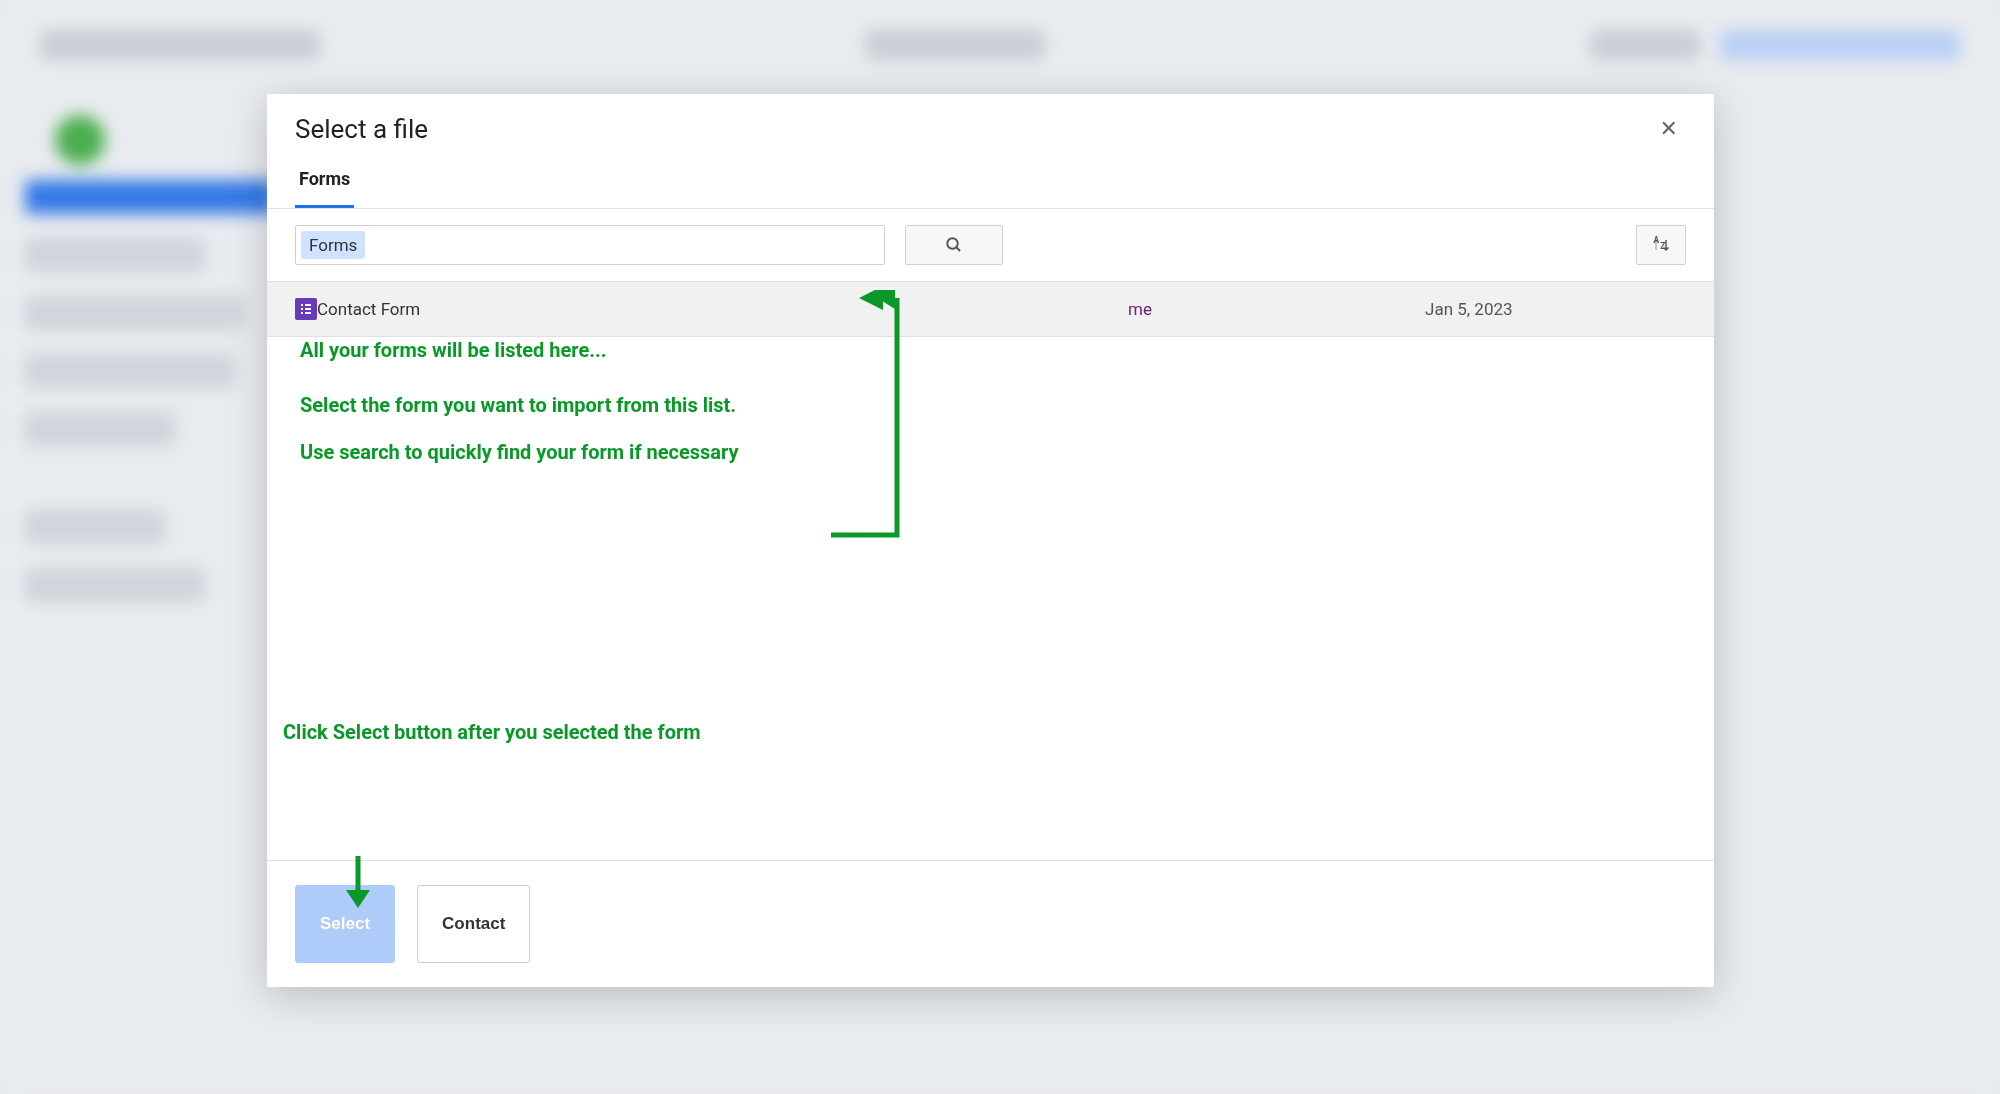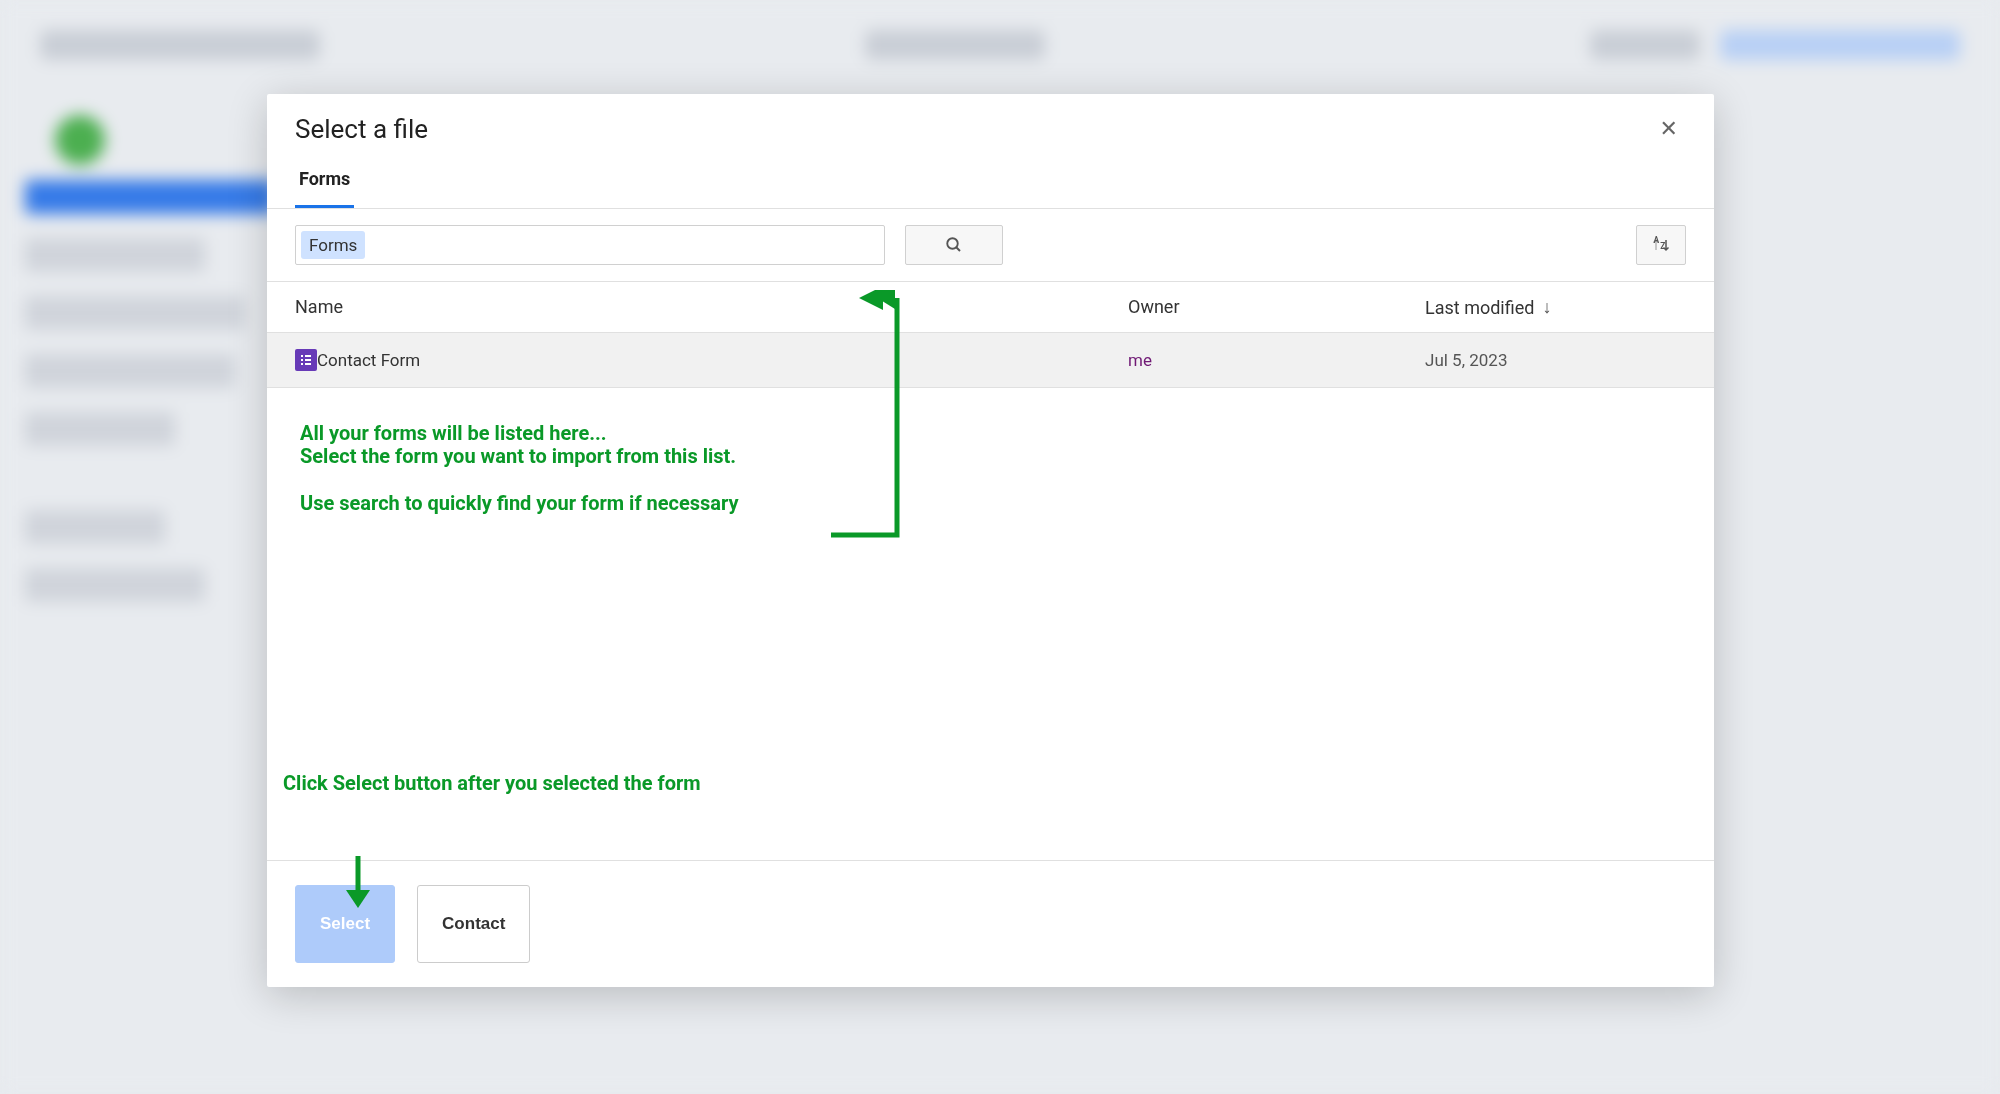--- a/index.html
+++ b/index.html
@@ -303,49 +303,41 @@
     <div class="sort-btn">
       <svg width="20" height="20" viewBox="0 0 24 24" fill="currentColor">
         <text x="3" y="10" font-size="10" font-weight="bold">A</text>
         <text x="11" y="17" font-size="10" font-weight="bold">Z</text>
         <path d="M18 6 L18 18 M15 15 L18 18 L21 15" stroke="currentColor" stroke-width="1.8" fill="none"></path>
         <path d="M6 18 L6 6 M3 9 L6 6 L9 9" stroke="currentColor" stroke-width="1.8" fill="none" opacity="0.4"></path>
       </svg>
     </div>
   </div>
 
-  <div class="table-header">
-    <div class="col-name">Name</div>
-    <div class="col-owner">Owner</div>
-    <div class="col-modified">
-      <span>Last modified</span>
-      <span class="sort-arrow">↓</span>
-    </div>
-  </div>
 
   <div class="modal-body">
     <div class="table-row">
       <div class="row-name">
         <div class="form-icon">
           <svg width="14" height="14" viewBox="0 0 14 14" fill="#fff">
             <rect x="2" y="2" width="2" height="2"></rect>
             <rect x="6" y="2" width="6" height="2"></rect>
             <rect x="2" y="6" width="2" height="2"></rect>
             <rect x="6" y="6" width="6" height="2"></rect>
             <rect x="2" y="10" width="2" height="2"></rect>
             <rect x="6" y="10" width="6" height="2"></rect>
           </svg>
         </div>
         <span>Contact Form</span>
       </div>
       <div class="row-owner">me</div>
-      <div class="row-modified">Jul 5, 2023</div>
-    </div>
-
-    <div class="annotation" style="left:33px; top:88px;">All your forms will be listed here...</div>
+      <div class="row-modified">Jan 5, 2023</div>
+    </div>
+
+    <div class="annotation" style="left:33px; top:56px;">All your forms will be listed here...</div>
     <div class="annotation" style="left:33px; top:158px;">Use search to quickly find your form if necessary</div>
     <div class="annotation" style="left:33px; top:111px;">Select the form you want to import from this list.</div>
     <div class="annotation" style="left:16px; top:415px;margin-top:23px;">Click Select button after you selected the form</div>
   </div>
 
   <div class="modal-footer">
     <button class="btn btn-primary">Select</button>
     <button class="btn">Contact</button>
   </div>
 </div>

